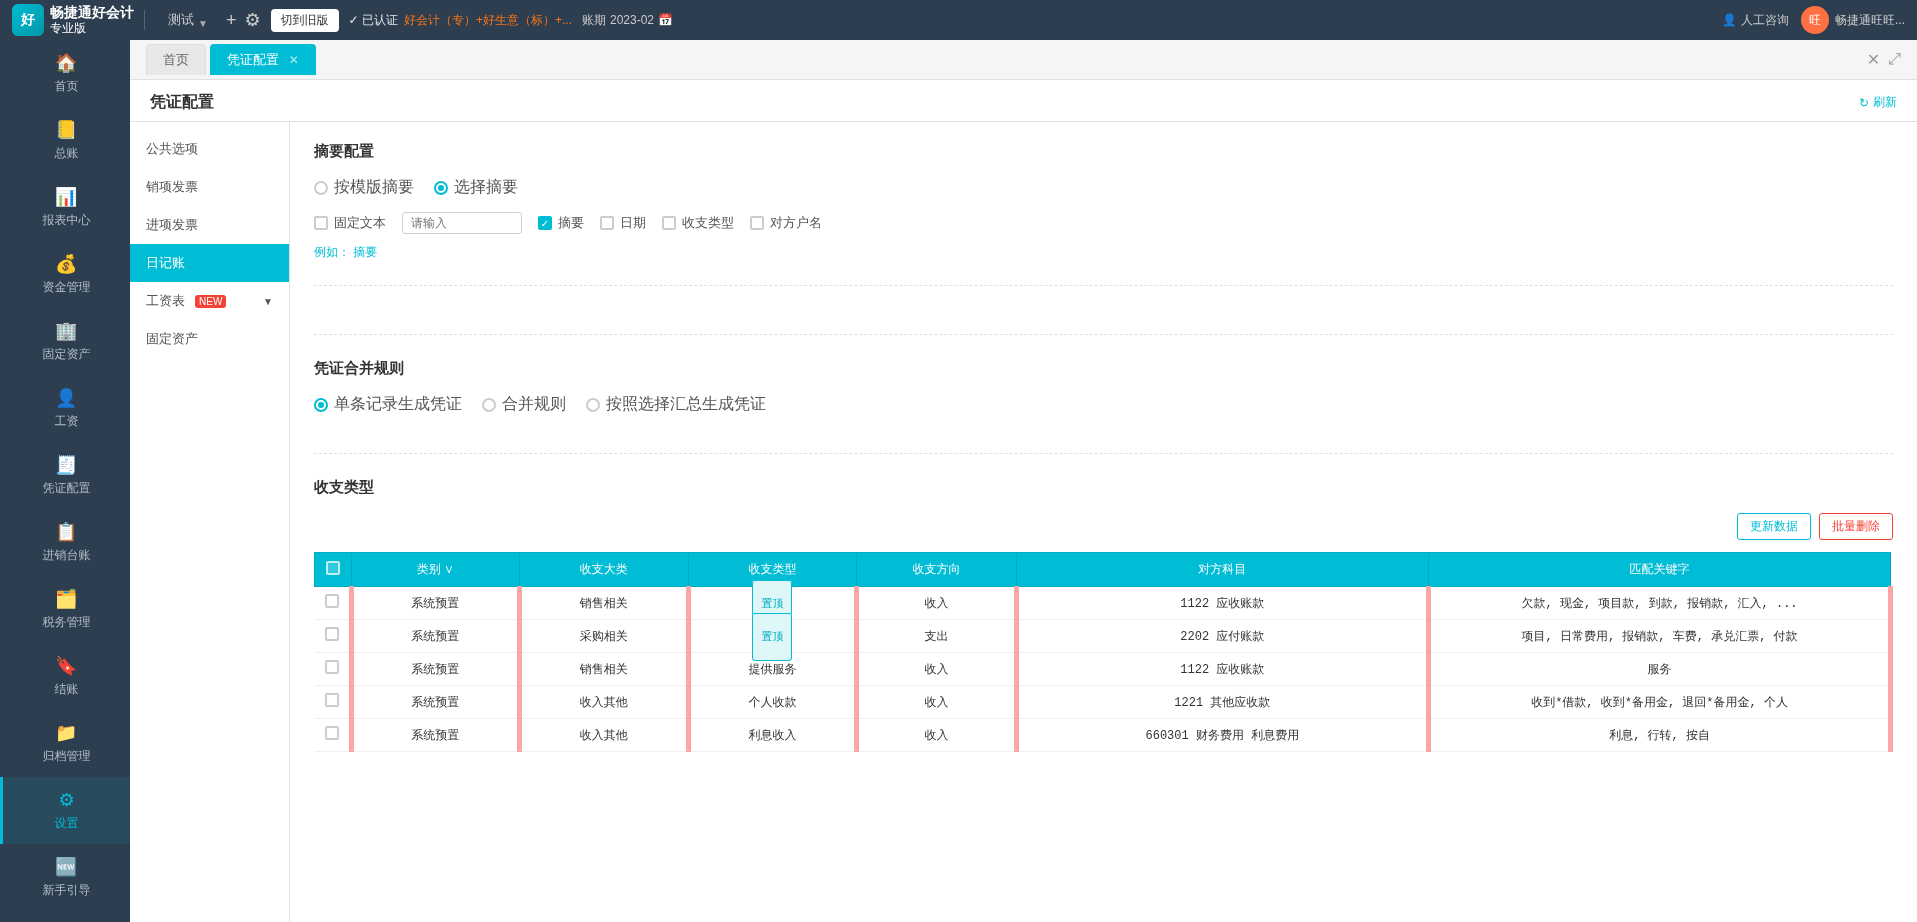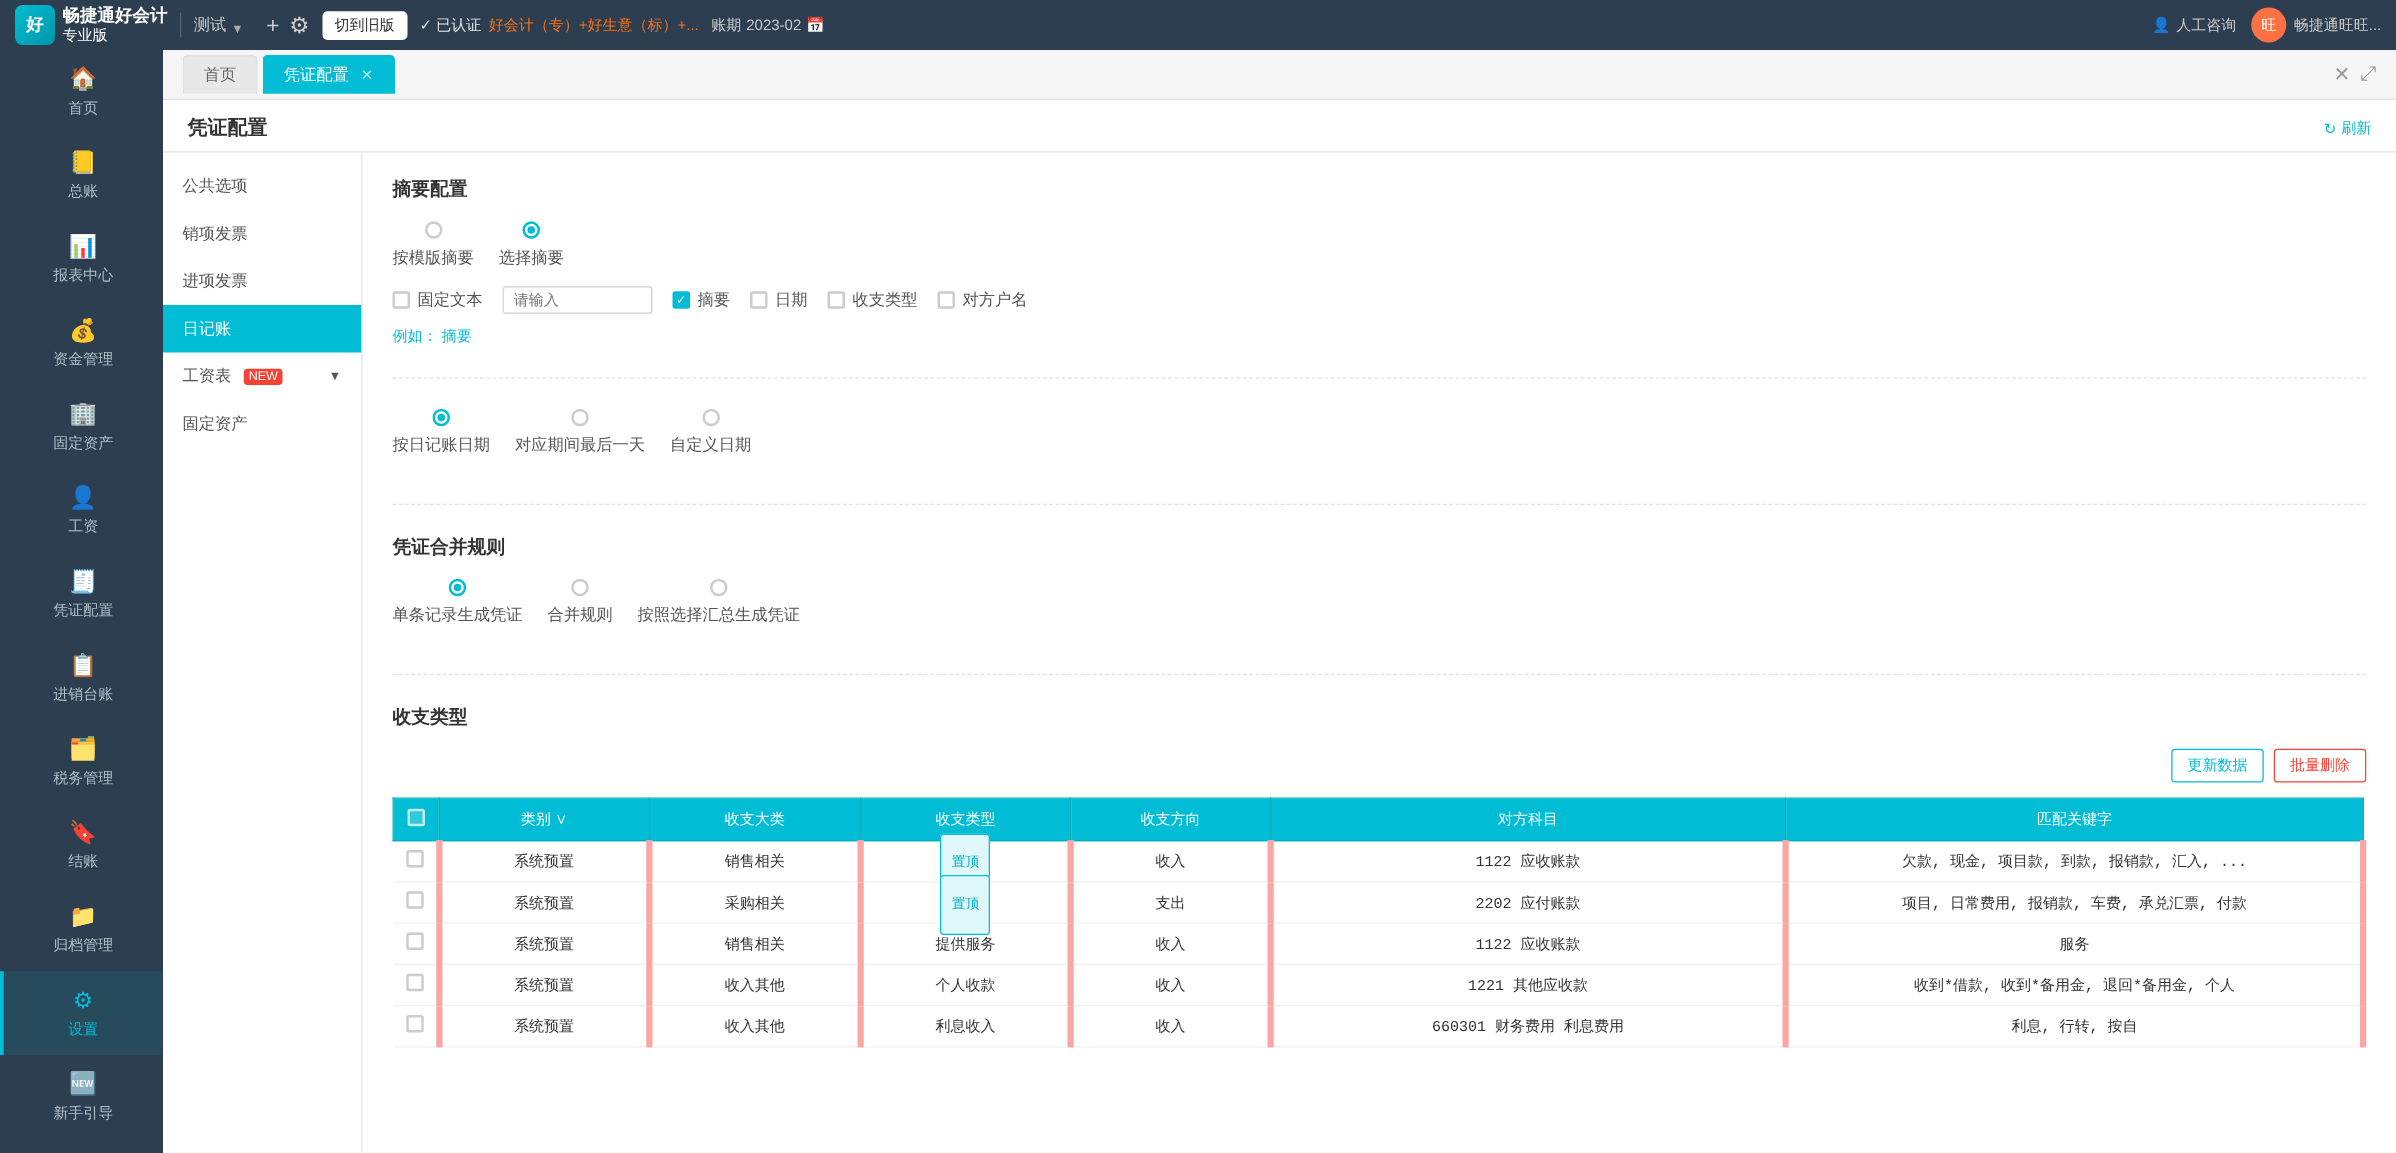--- a/index.html
+++ b/index.html
@@ -5,21 +5,21 @@
     * { box-sizing: border-box; margin: 0; padding: 0; }
     body { font-family: 'Microsoft YaHei', Arial, sans-serif; font-size: 13px; background: #f0f2f5; color: #333; display: flex; flex-direction: column; height: 922px; overflow: hidden; }
 
     
     .topbar { height: 40px; background: #2d3e50; display: flex; align-items: center; padding: 0 12px; gap: 10px; flex-shrink: 0; }
     .topbar-logo { display: flex; align-items: center; gap: 6px; }
     .logo-icon { width: 32px; height: 32px; background: linear-gradient(135deg, #00bcd4, #0097a7); border-radius: 6px; display: flex; align-items: center; justify-content: center; color: white; font-size: 14px; font-weight: bold; }
     .logo-text { color: white; font-size: 12px; line-height: 1.2; }
     .logo-text .main { font-size: 14px; font-weight: bold; }
     .topbar-divider { width: 1px; height: 20px; background: rgba(255,255,255,0.2); }
-    .topbar-company { color: #ccc; font-size: 13px; display: flex; align-items: flex-end; gap: 4px; }
+    .topbar-company { color: #ccc; font-size: 13px; display: flex; align-items: flex-end; gap: 4px; margin-left: 13px; }
     .topbar-company .arrow { color: #aaa; font-size: 10px; }
     .topbar-actions { display: flex; align-items: center; gap: 8px; margin-left: 8px; }
     .topbar-btn { color: #ccc; font-size: 18px; cursor: pointer; line-height: 1; }
     .topbar-switch-btn { background: #fff; color: #333; border: none; border-radius: 4px; padding: 3px 10px; font-size: 12px; cursor: pointer; }
     .topbar-tags { display: flex; align-items: center; gap: 6px; }
     .tag { font-size: 12px; color: #f97316; display: flex; align-items: center; gap: 3px; }
     .tag-green { color: #e5e5e5; }
     .topbar-period { color: #ccc; font-size: 12px; display: flex; align-items: center; gap: 4px; }
     .topbar-right { margin-left: auto; display: flex; align-items: center; gap: 12px; }
     .topbar-service { color: #ccc; font-size: 12px; display: flex; align-items: center; gap: 4px; cursor: pointer; }
@@ -65,21 +65,21 @@
 
     
     .right-panel { flex: 1; overflow-y: auto; padding: 20px 24px; }
 
     
     .section { margin-bottom: 24px; border-bottom: 1px dashed #e0e0e0; padding-bottom: 24px; }
     .section-title { font-size: 15px; font-weight: bold; color: #333; margin-bottom: 16px; }
 
     
     .radio-group { display: flex; align-items: center; gap: 20px; margin-bottom: 14px; }
-    .radio-option { display: flex; align-items: center; gap: 6px; cursor: pointer; font-size: 13px; color: #555; flex-direction: column; }
+    .radio-option { display: flex; align-items: center; gap: 6px; cursor: pointer; font-size: 16px; color: #555; }
     .radio-circle { width: 14px; height: 14px; border-radius: 50%; border: 2px solid #ccc; display: inline-flex; align-items: center; justify-content: center; flex-shrink: 0; }
     .radio-circle.checked { border-color: #00bcd4; }
     .radio-circle.checked::after { content: ''; width: 6px; height: 6px; border-radius: 50%; background: #00bcd4; }
 
     
     .checkbox-group { display: flex; align-items: center; gap: 16px; margin-bottom: 10px; flex-wrap: wrap; }
     .checkbox-item { display: flex; align-items: center; gap: 6px; cursor: pointer; font-size: 13px; color: #555; }
     .checkbox-box { width: 14px; height: 14px; border: 2px solid #ccc; border-radius: 2px; display: inline-flex; align-items: center; justify-content: center; flex-shrink: 0; }
     .checkbox-box.checked { border-color: #00bcd4; background: #00bcd4; color: white; font-size: 10px; }
     .text-input-inline { border: 1px solid #d0d0d0; border-radius: 3px; padding: 3px 8px; font-size: 12px; color: #999; width: 120px; }
@@ -291,34 +291,20 @@
                 <span>对方户名</span>
               </label>
             </div>
             <div class="example-text">
               <span>例如：</span>
               <span>摘要</span>
             </div>
           </div>
 
           <div class="section">
-            <div class="radio-group">
-              <label class="radio-option">
-                <span class="radio-circle checked"></span>
-                <span>按日记账日期</span>
-              </label>
-              <label class="radio-option">
-                <span class="radio-circle"></span>
-                <span>对应期间最后一天</span>
-              </label>
-              <label class="radio-option">
-                <span class="radio-circle"></span>
-                <span>自定义日期</span>
-              </label>
-            </div>
           </div>
 
           <div class="section">
             <div class="section-title">凭证合并规则</div>
             <div class="radio-group">
               <label class="radio-option">
                 <span class="radio-circle checked"></span>
                 <span>单条记录生成凭证</span>
               </label>
               <label class="radio-option">

